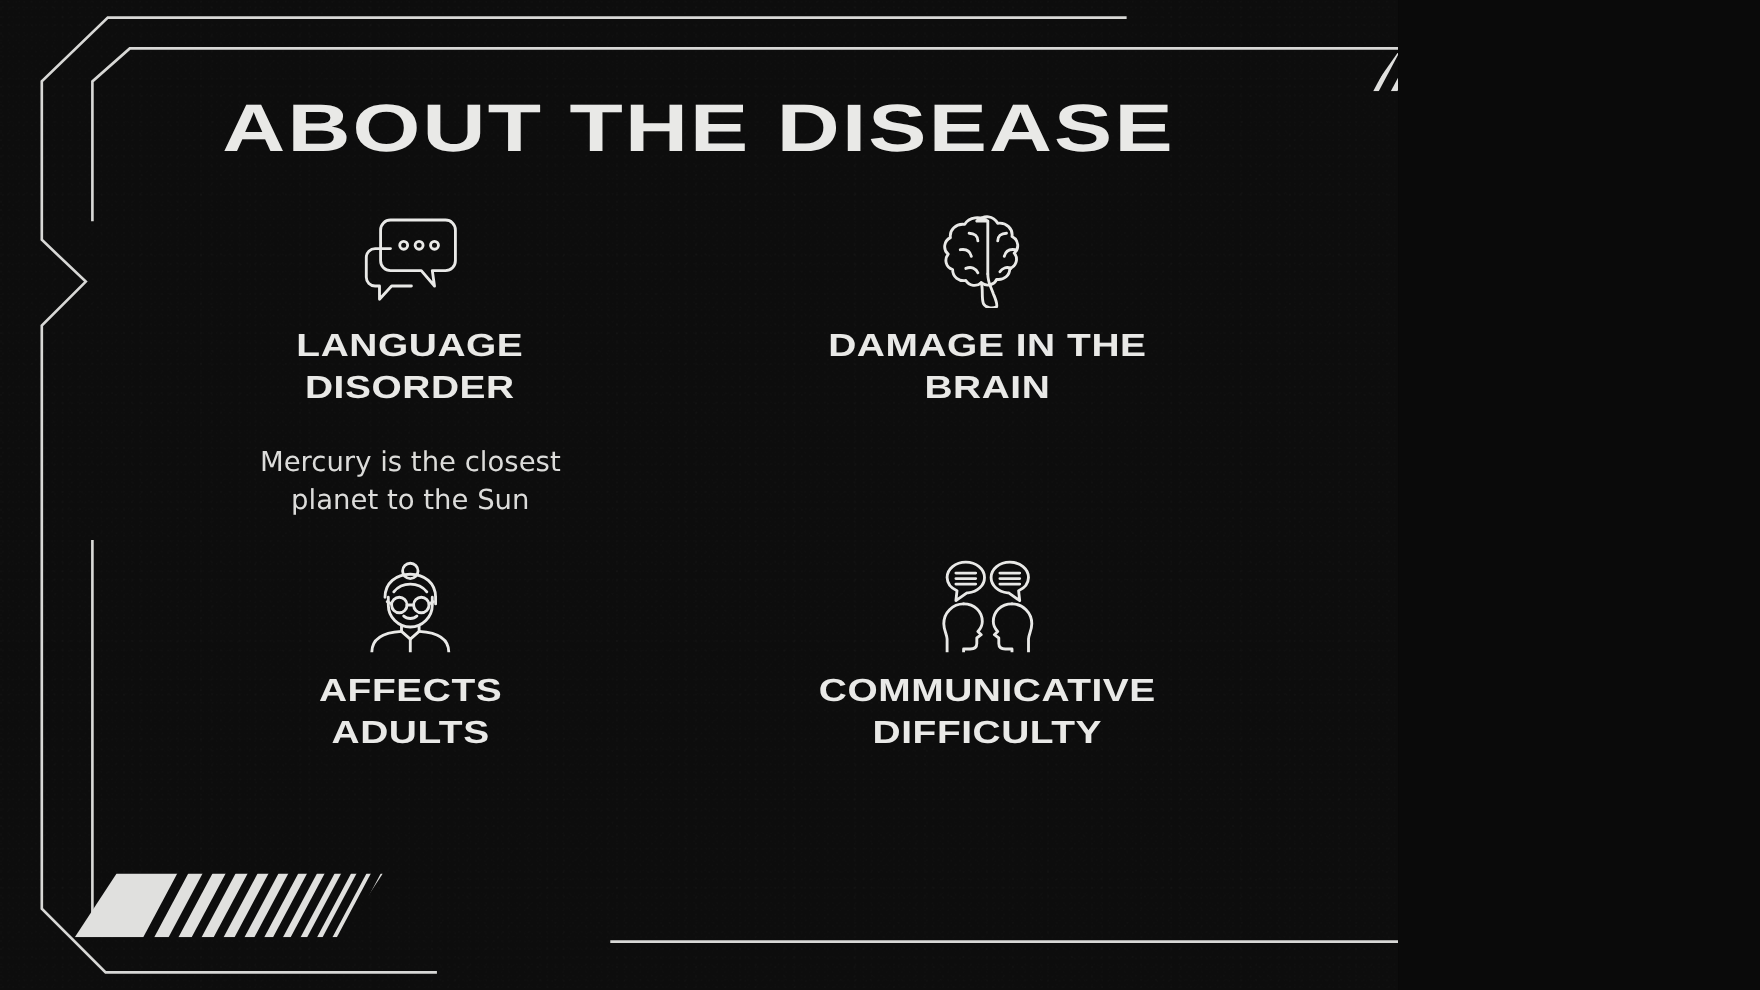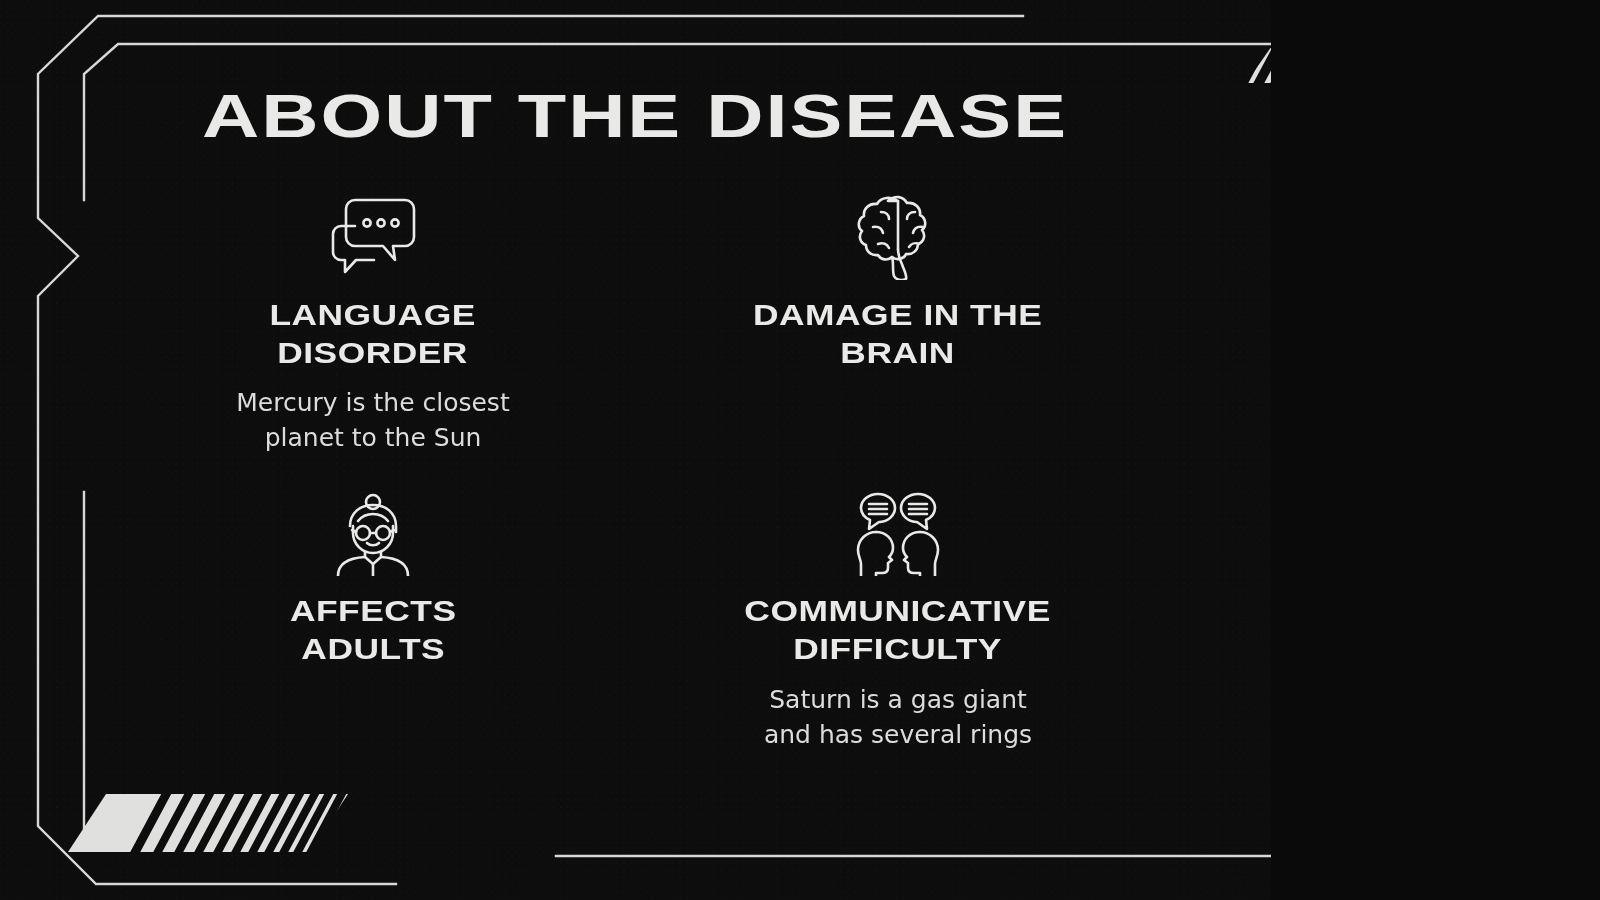--- a/index.html
+++ b/index.html
@@ -87,21 +87,21 @@
     font-weight:700;
     font-size:29px;
     line-height:1.30;
     letter-spacing:.4px;
     color:#e9e9e7;
     transform:scaleX(1.22);
     white-space:pre-line;
   }
 
   .card-body {
-    margin-top:13px;
+    margin-top:30px;
     font-family:"DejaVu Sans", sans-serif;
     font-weight:400;
     font-size:25px;
     line-height:1.40;
     color:#dcdcda;
     white-space:pre-line;
     max-width:400px;
   }
 </style>
 </head>
@@ -272,19 +272,17 @@
 
             <path d="M28 42 c-10 0 -18 8 -18 18 c0 6 3 10 3 14 v12"></path>
             <path d="M28 42 c10 0 17 7 17 16 c0 4 -2 7 -4 9 l3 3 l-4 3 v5 c0 3 -2 5 -6 5 h-6 v3"></path>
 
             <path d="M72 42 c10 0 18 8 18 18 c0 6 -3 10 -3 14 v12"></path>
             <path d="M72 42 c-10 0 -17 7 -17 16 c0 4 2 7 4 9 l-3 3 l4 3 v5 c0 3 2 5 6 5 h6 v3"></path>
           </svg>
         </div>
         <div class="card-title">COMMUNICATIVE
 DIFFICULTY</div>
-        <div class="card-body">Saturn is a gas giant
-and has several rings</div>
       </div>
 
     </div>
   </div>
 </div>
 
 </body></html>

